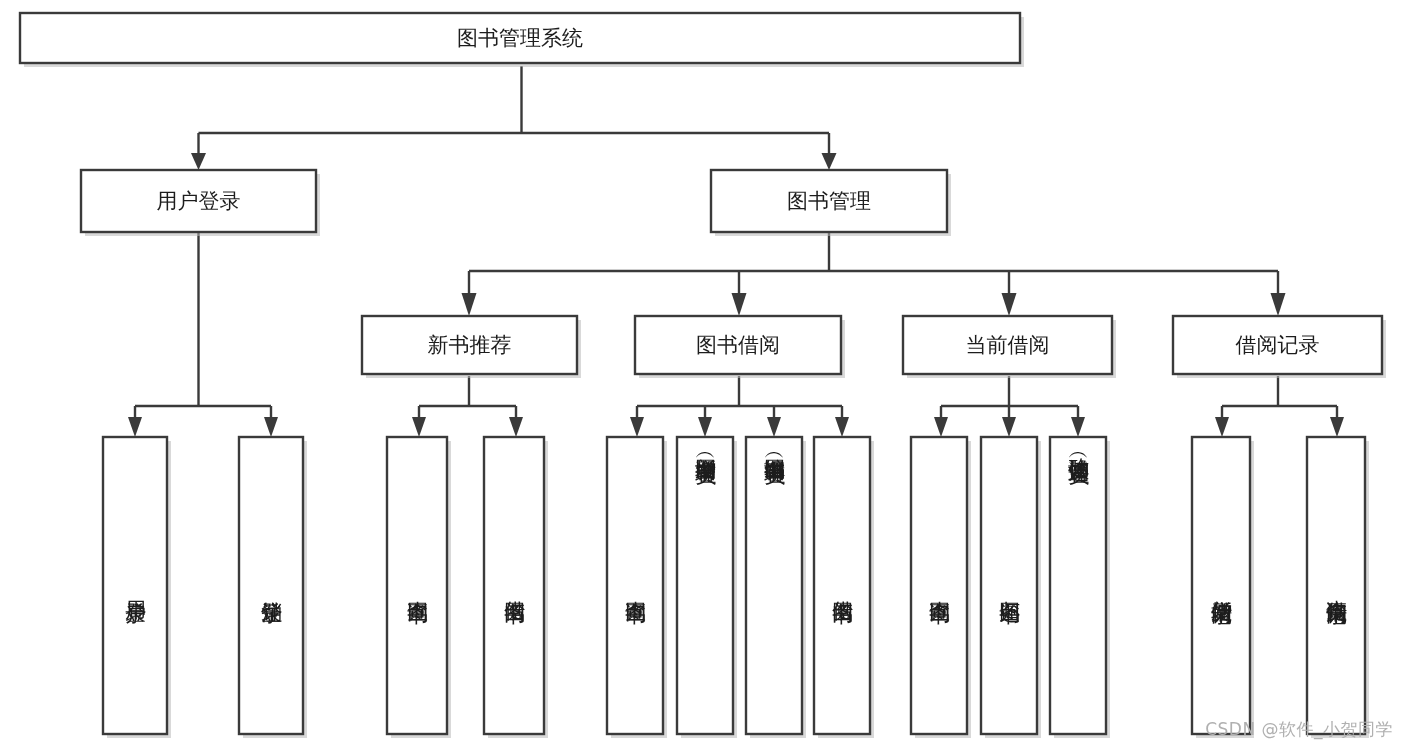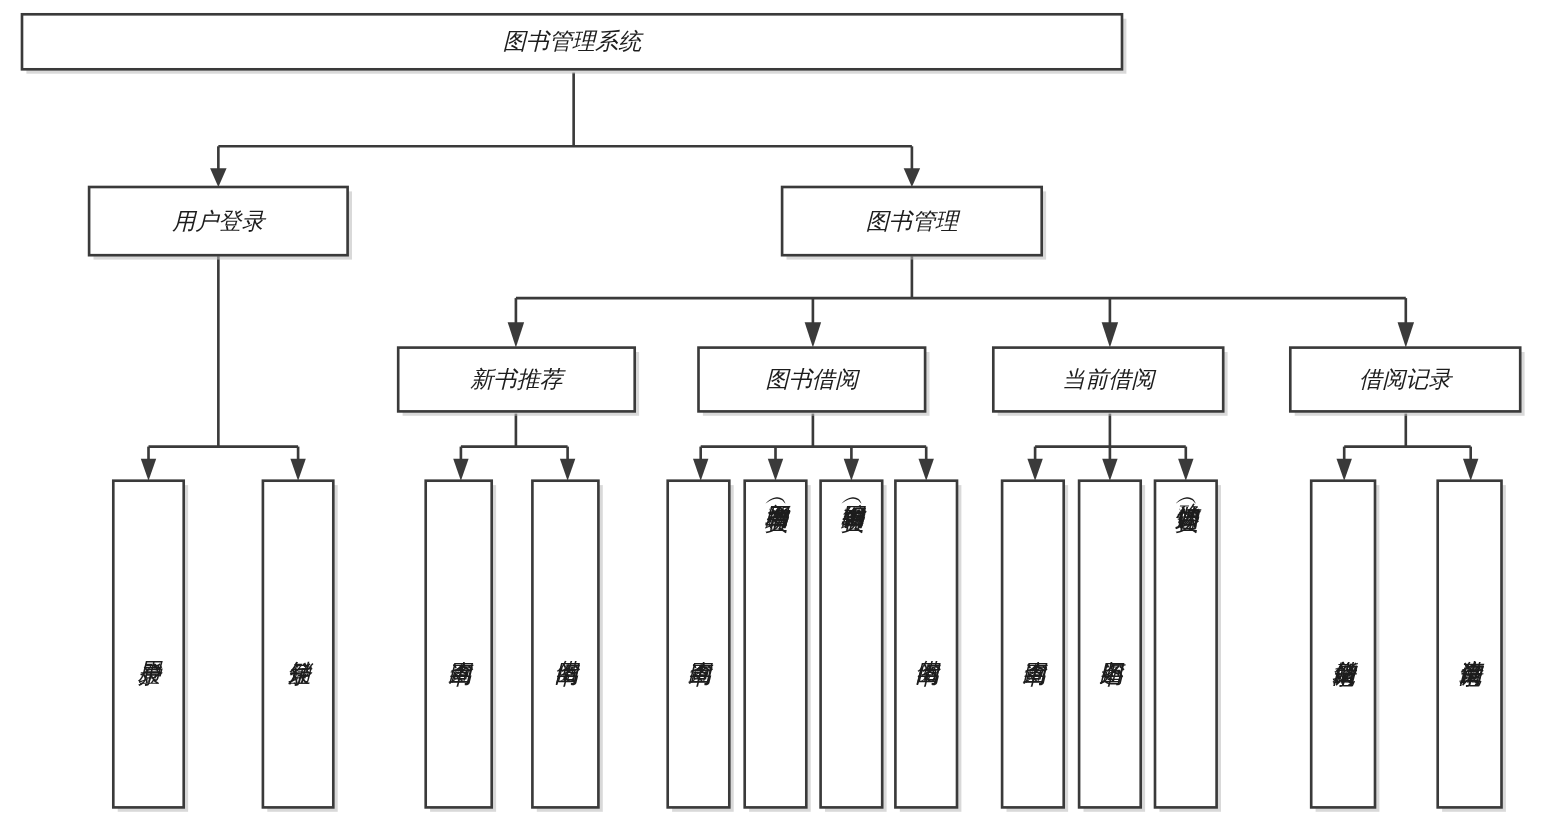--- a/index.html
+++ b/index.html
@@ -13,21 +13,20 @@
     height: 747px;
     font-family: "DejaVu Sans", "Liberation Sans", sans-serif;
     overflow: hidden;
     position: relative;
   }
   #diagram-root {
     position: relative;
     width: 1405px;
     height: 747px;
     background: #ffffff;
-    font-style: italic;
   }
   svg.flow {
     position: absolute;
     left: 0;
     top: 0;
     width: 1405px;
     height: 747px;
     display: block;
   }
   .node-rect {
@@ -271,14 +270,15 @@
     <span class="vlabel" style="margin-top:4px;">确认归还（管理员）</span>
   </div>
 
   <div class="vlabel-wrap" style="left:1192px; top:437px; width:58px; height:297px;">
     <span class="vlabel">新增借阅记录</span>
   </div>
   <div class="vlabel-wrap" style="left:1307px; top:437px; width:58px; height:297px;">
     <span class="vlabel">查询借阅记录</span>
   </div>
 
+  <div class="watermark">CSDN @软件_小贺同学</div>
 
 </div>
 
 </body></html>

